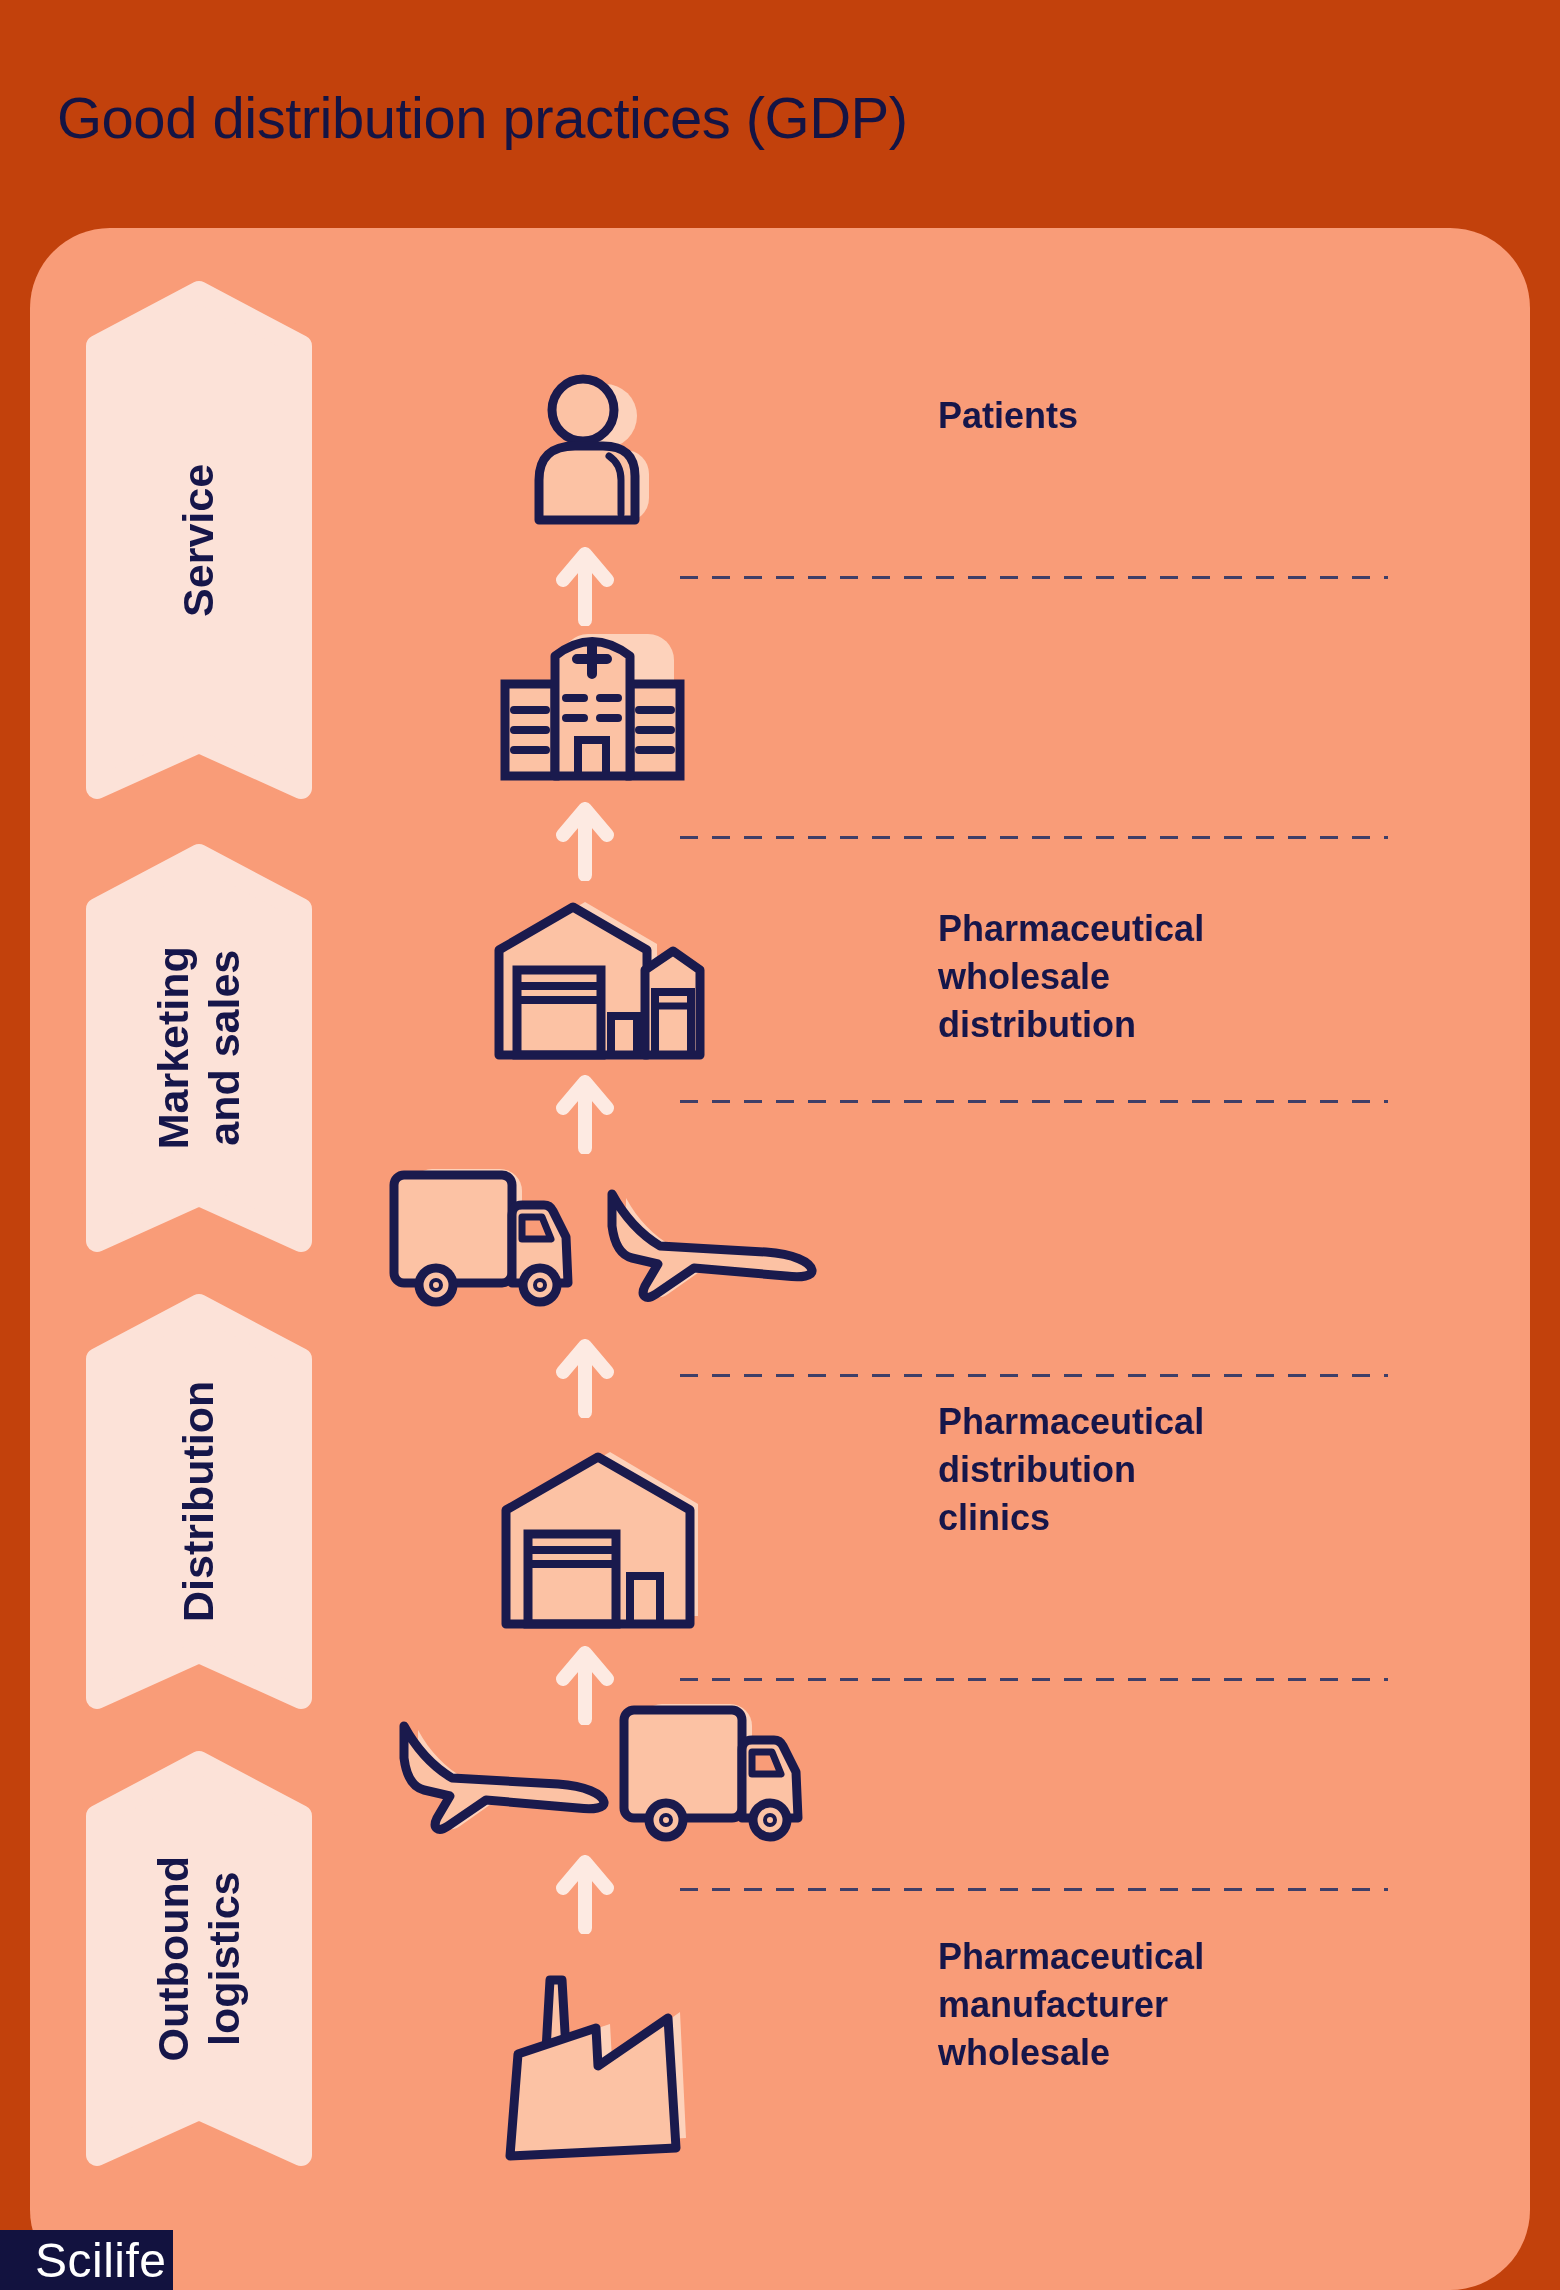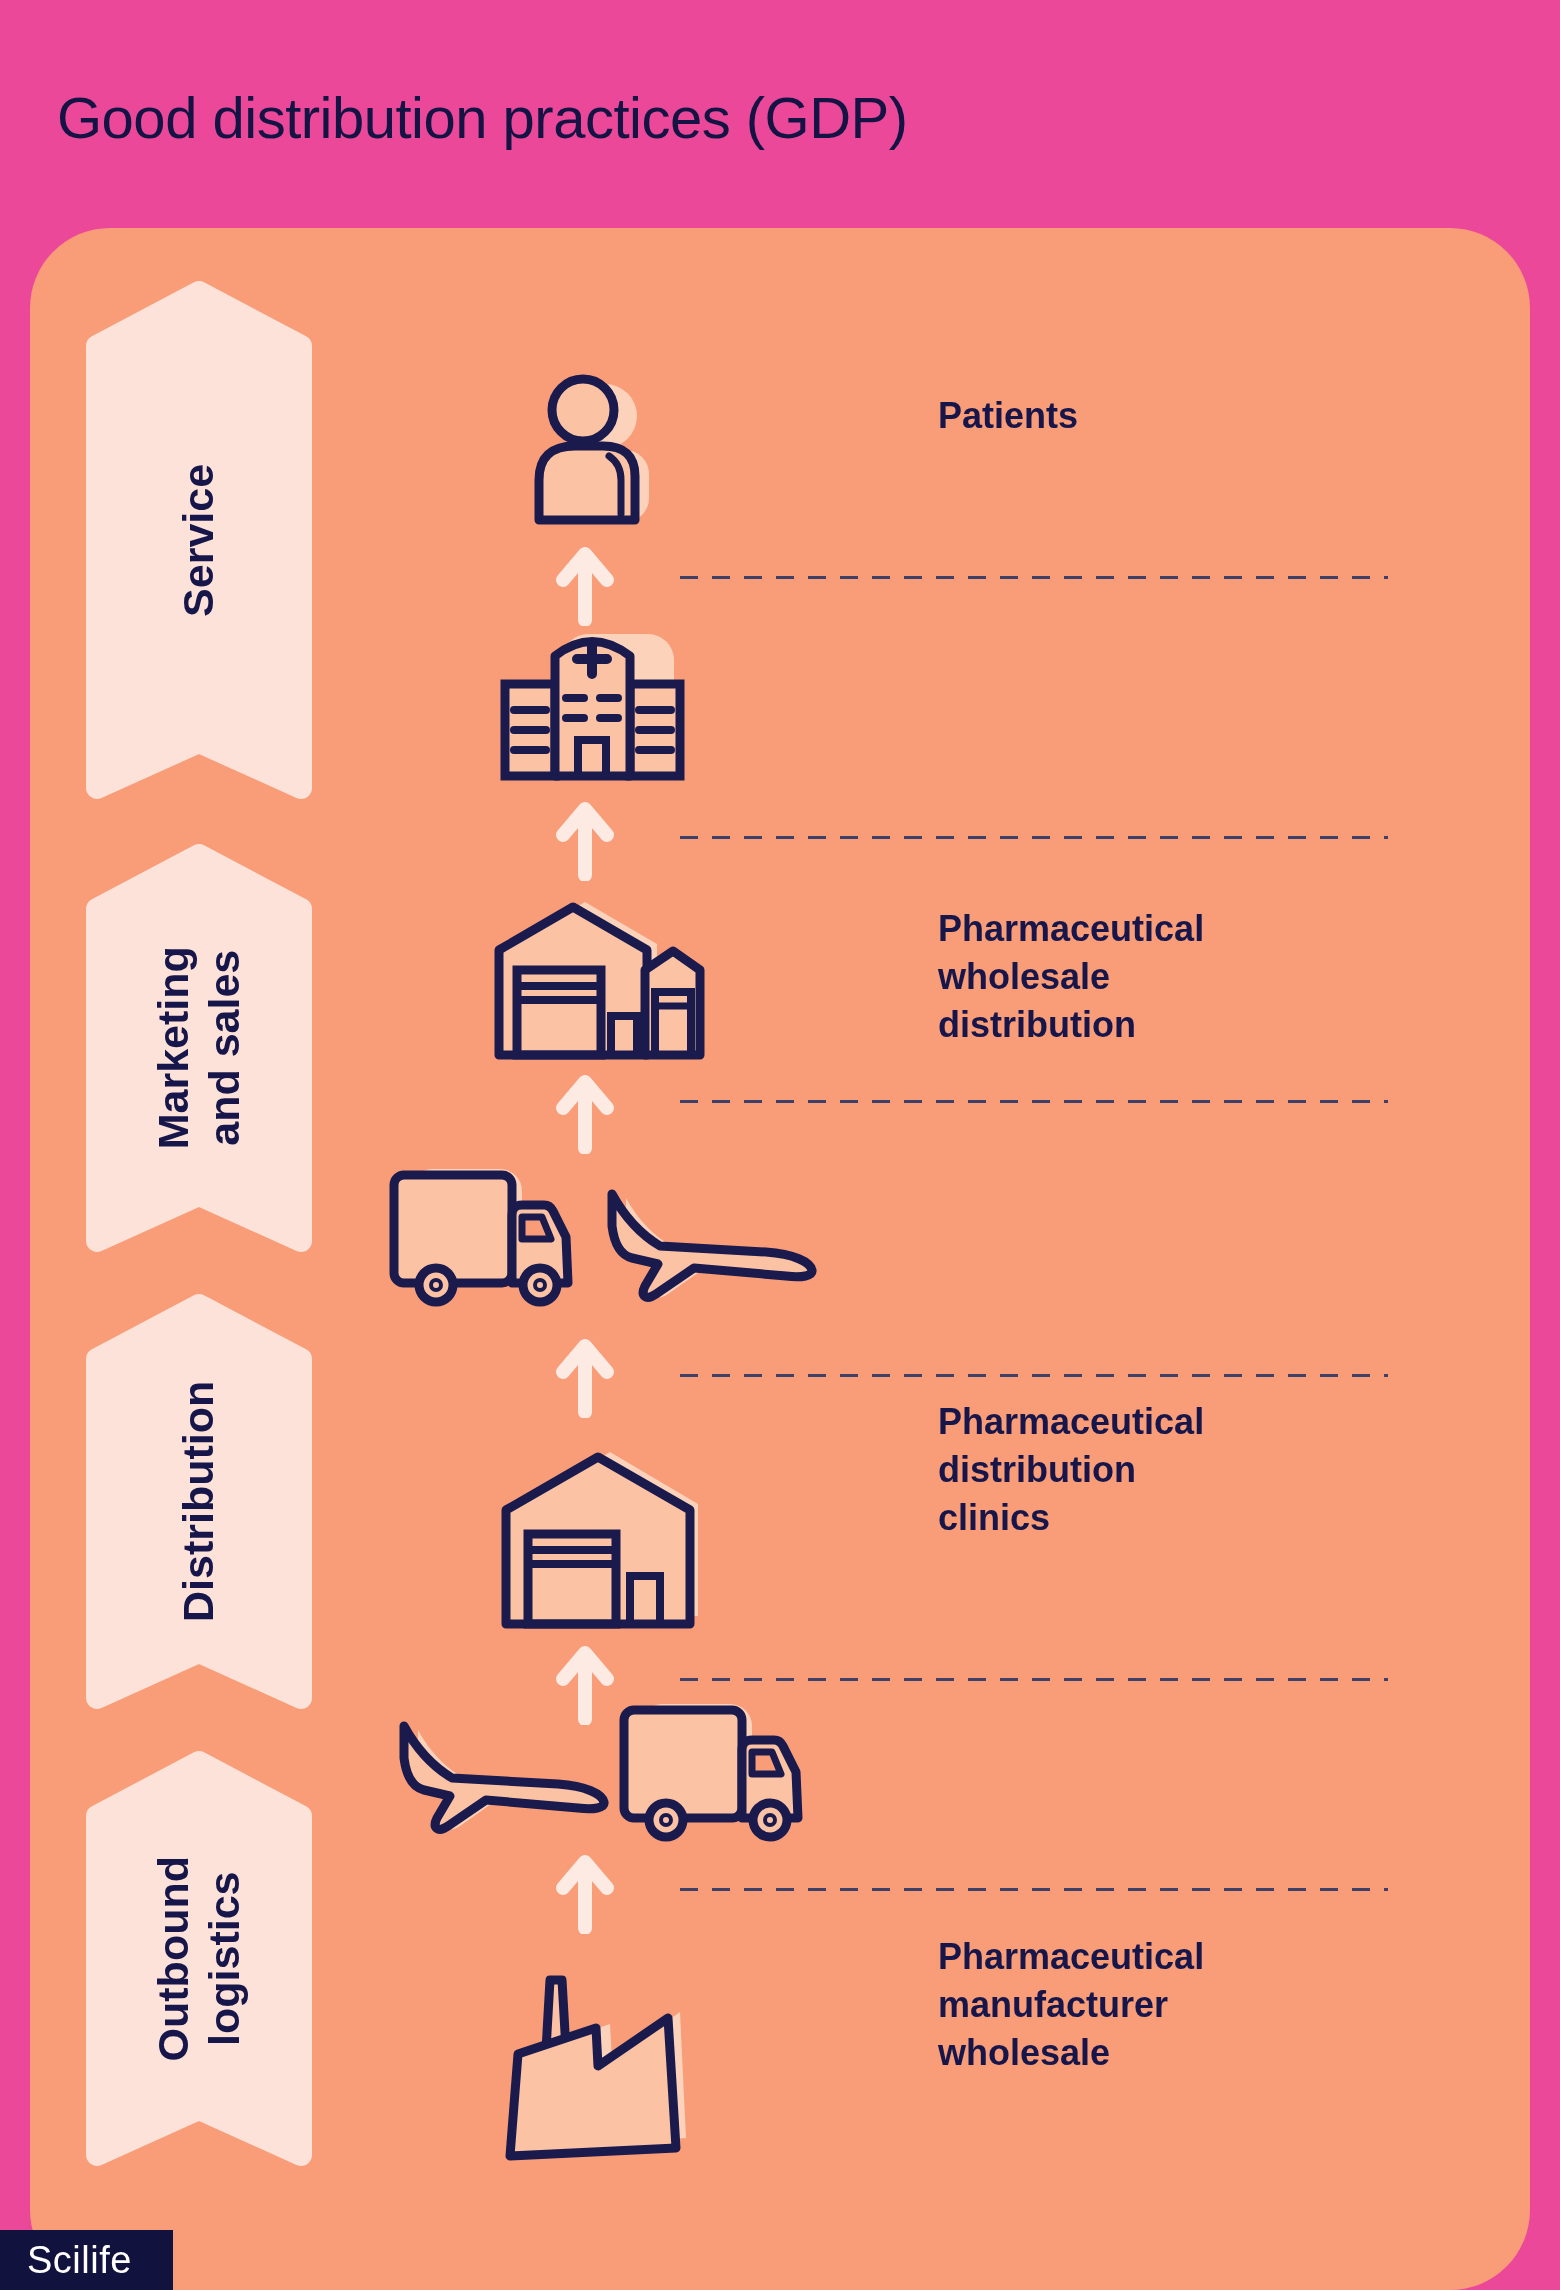--- a/index.html
+++ b/index.html
@@ -1,18 +1,18 @@
 <!DOCTYPE html>
 <html><head>
 <meta charset="utf-8">
 <style>
   html,body{margin:0;padding:0;background:#fcc9ab;}
   .canvas{
     position:relative;width:1560px;height:2290px;overflow:hidden;
-    background:#ec4899;font-family:"Liberation Sans", sans-serif;
+    background:#c2410c;font-family:"Liberation Sans", sans-serif;
   }
   .page-title{
     position:absolute;left:57px;top:84px;margin:0;
     font-size:58px;font-weight:500;letter-spacing:-0.5px;color:#141444;
   }
   .panel{
     position:absolute;left:30px;top:228px;width:1500px;height:2062px;
     background:#f99c78;border-radius:80px;
   }
   .chevron{position:absolute;width:228px;left:85px;}
@@ -28,21 +28,21 @@
     position:absolute;left:680px;width:708px;height:3px;
     background:repeating-linear-gradient(90deg,#3f3f68 0 18px,transparent 18px 32px);
   }
   .rlabel{position:absolute;left:938px;color:#16164a;font-size:36px;line-height:48px;}
   .rlabel .b{font-weight:700;}
   .rlabel .r{font-weight:400;}
   .logo{
     position:absolute;left:0;top:2230px;width:173px;height:60px;
     background:#12123f;display:flex;align-items:center;
   }
-  .logo span{color:#ffffff;font-size:38px;font-weight:400;padding-left:27px;letter-spacing:0.5px;}
+  .logo span{color:#ffffff;font-size:48px;font-weight:400;padding-left:35px;letter-spacing:0.5px;}
 </style>
 </head>
 <body>
 
 <div class="canvas">
 
   <h1 class="page-title">Good distribution practices (GDP)</h1>
 
   <div class="panel"></div>
 

